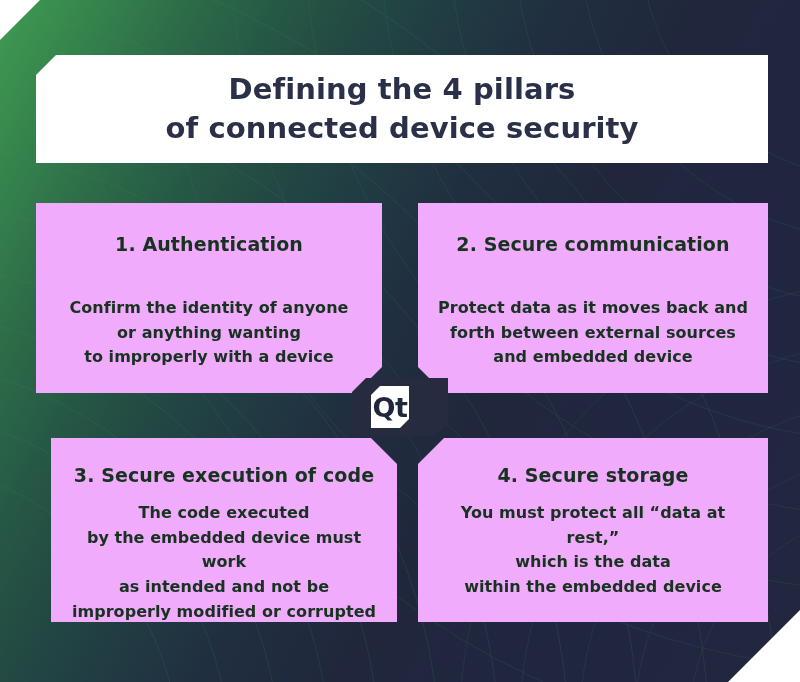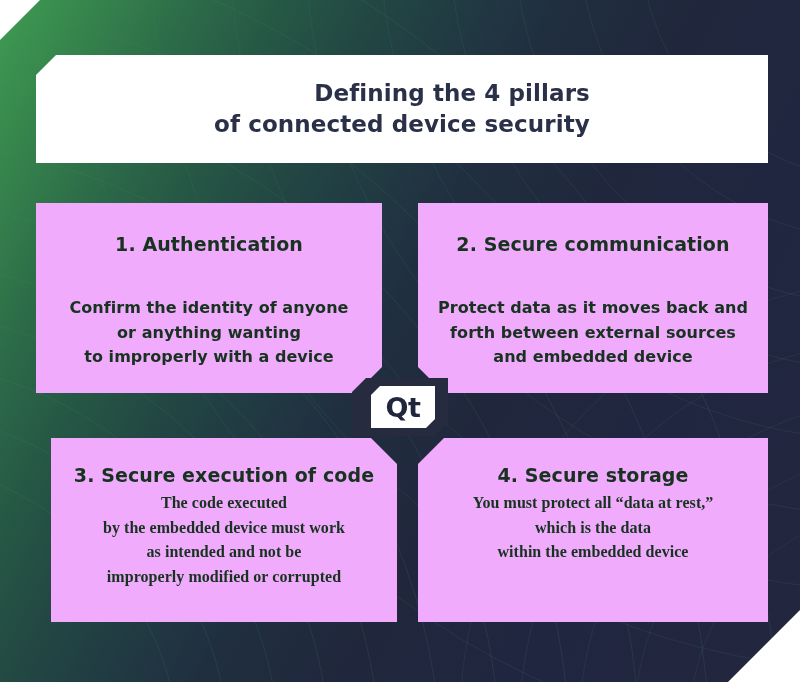--- a/index.html
+++ b/index.html
@@ -71,24 +71,24 @@
     height: 108px;
     background: #ffffff;
     -webkit-clip-path: polygon(20px 0, 100% 0, 100% 100%, 0 100%, 0 20px);
     clip-path: polygon(20px 0, 100% 0, 100% 100%, 0 100%, 0 20px);
     display: flex;
     align-items: center;
     justify-content: center;
   }
   .title-text {
     color: #2b3049;
-    font-size: 23px;
+    font-size: 29px;
     font-weight: bold;
     line-height: 1.33;
-    text-align: right;
+    text-align: center;
     letter-spacing: .1px;
   }
   .title-text span { display: block; }
 
   
   .card {
     position: absolute;
     background: #f0abfc;
     box-sizing: border-box;
     padding: 0 16px;
@@ -132,39 +132,39 @@
   .card-body {
     margin-top: 40px;
     color: #17321f;
     font-size: 16px;
     font-weight: bold;
     text-align: center;
     line-height: 1.55;
     letter-spacing: .05px;
   }
   .card-3 .card-body,
-  .card-4 .card-body { margin-top: 4px; font-family: Liberation Serif, serif; }
+  .card-4 .card-body { margin-top: 14px; }
   .card-body span { display: block; }
 
   
   .qt-hub {
     position: absolute;
     left: 352px;
     top: 378px;
     width: 96px;
     height: 58px;
     background: #262b40;
     -webkit-clip-path: polygon(14px 0, 100% 0, 100% calc(100% - 14px), calc(100% - 14px) 100%, 0 100%, 0 14px);
     clip-path: polygon(14px 0, 100% 0, 100% calc(100% - 14px), calc(100% - 14px) 100%, 0 100%, 0 14px);
   }
   .qt-badge {
     position: absolute;
     left: 371px;
     top: 386px;
-    width: 64px;
+    width: 38px;
     height: 42px;
     background: #ffffff;
     -webkit-clip-path: polygon(9px 0, 100% 0, 100% calc(100% - 9px), calc(100% - 9px) 100%, 0 100%, 0 9px);
     clip-path: polygon(9px 0, 100% 0, 100% calc(100% - 9px), calc(100% - 9px) 100%, 0 100%, 0 9px);
     display: flex;
     align-items: center;
     justify-content: center;
   }
   .qt-badge-text {
     color: #20263c;

